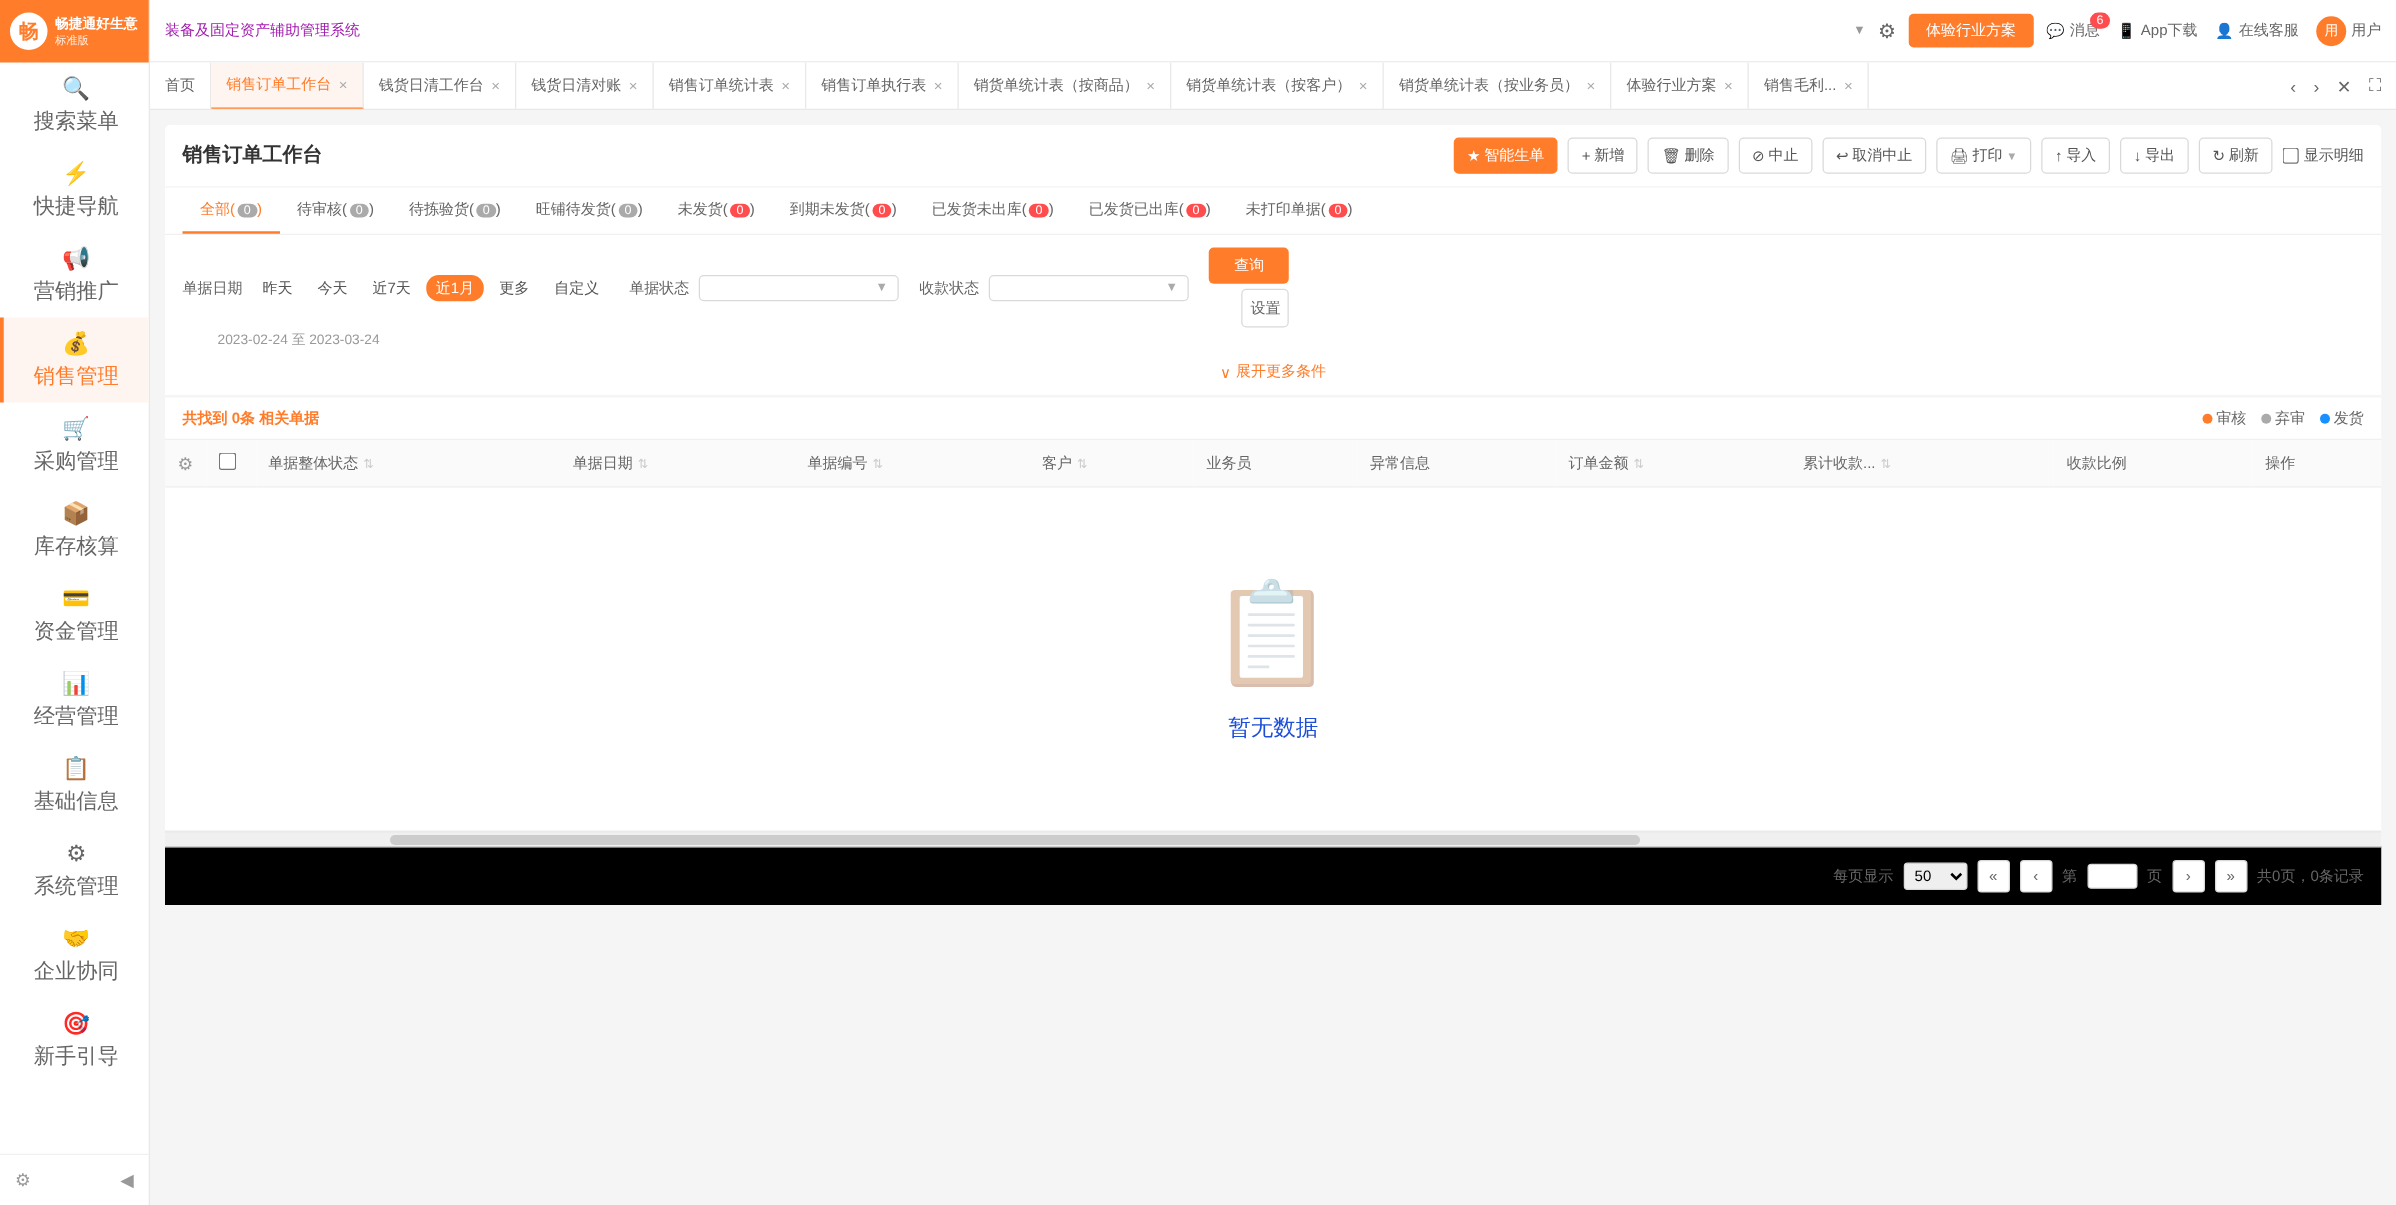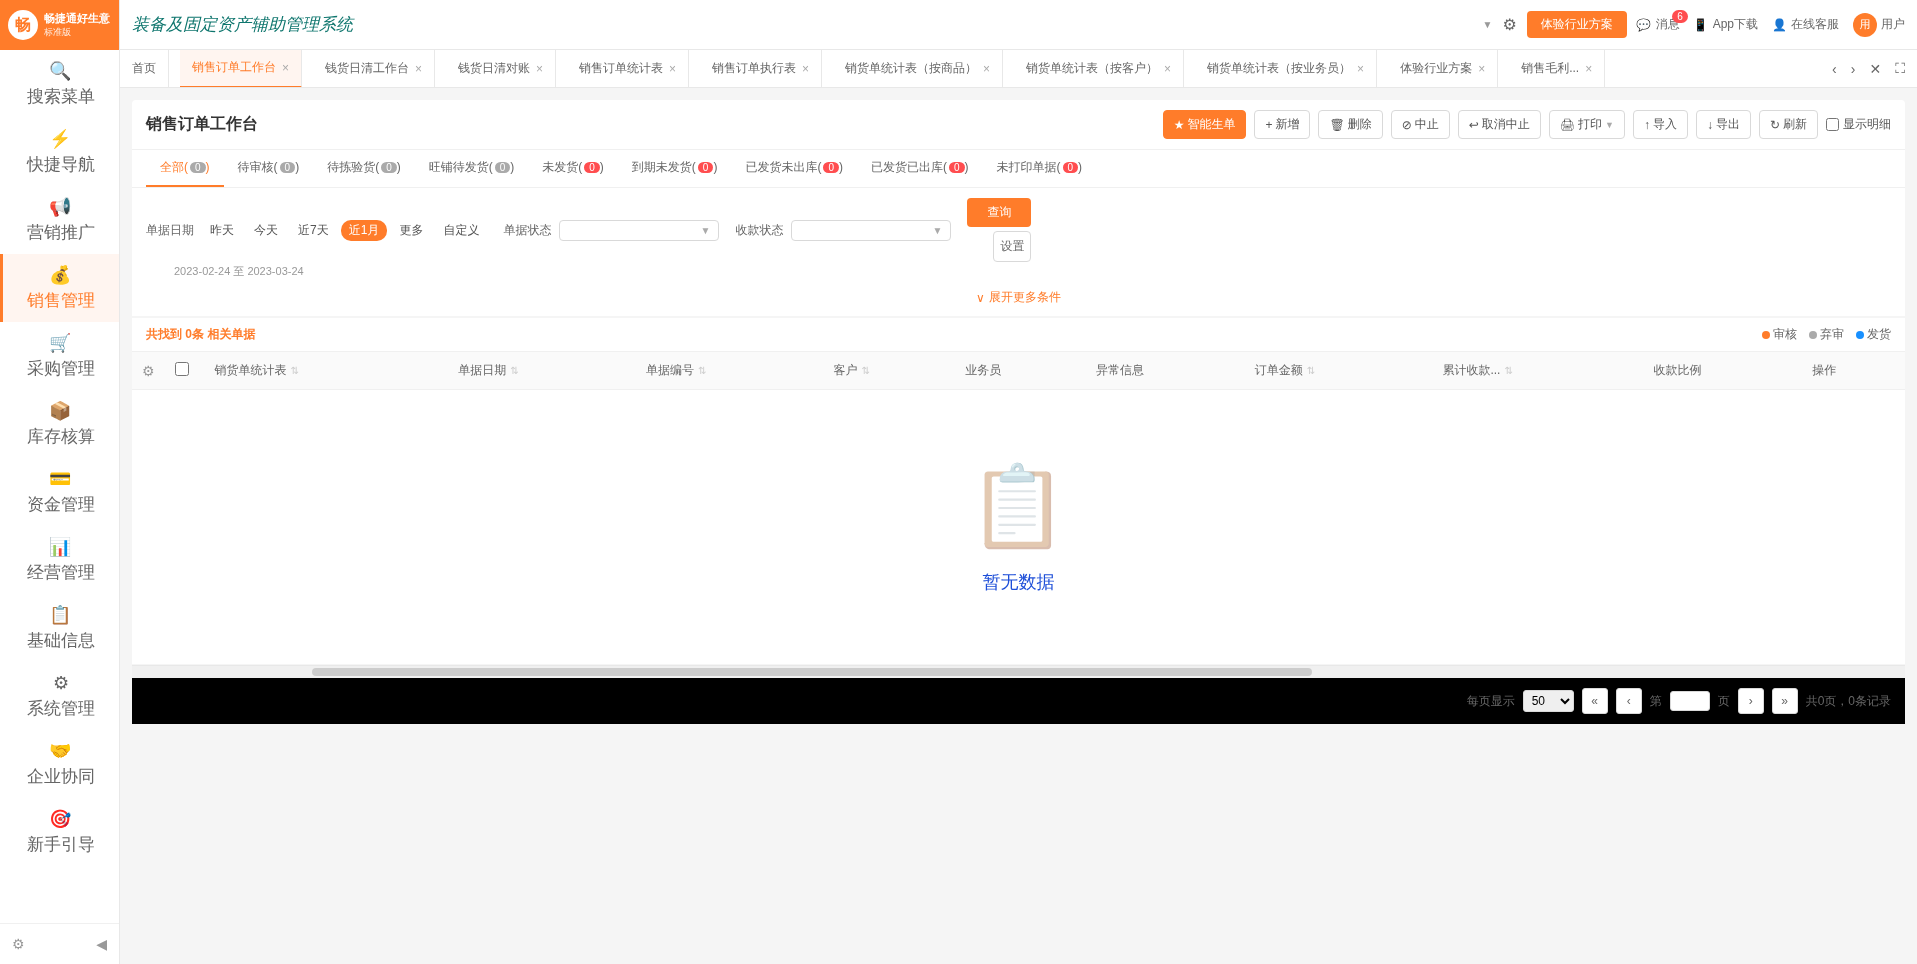--- a/index.html
+++ b/index.html
@@ -18,31 +18,31 @@
     .sidebar-item { display: flex; flex-direction: column; align-items: center; padding: 10px 4px; cursor: pointer; color: #666; transition: all 0.2s; border-left: 3px solid transparent; }
     .sidebar-item.active { background: #fff5f0; color: #ff7c2a; border-left-color: #ff7c2a; }
     .sidebar-item-icon { font-size: 18px; margin-bottom: 3px; }
     .sidebar-item-label { font-size: 17px; text-align: right; }
 
     .sidebar-bottom { padding: 8px; display: flex; justify-content: space-between; border-top: 1px solid #f0f0f0; }
     .sidebar-bottom-btn { color: #999; cursor: pointer; font-size: 14px; padding: 4px; }
 
     
     .topbar { height: 50px; background: #fff; display: flex; align-items: center; padding: 0 12px; border-bottom: 1px solid #e8e8e8; gap: 10px; }
-    .topbar-title { font-size: 17px; color: #0f766e; flex: 1; font-style: italic; }
+    .topbar-title { font-size: 12px; color: #a21caf; flex: 1; }
     .topbar-setting-btn { color: #666; cursor: pointer; font-size: 16px; }
     .topbar-industry-btn { background: #ff7c2a; color: #fff; border: none; border-radius: 4px; padding: 5px 14px; cursor: pointer; font-size: 12px; }
     .topbar-right { display: flex; align-items: center; gap: 14px; margin-left: auto; }
     .topbar-right-item { display: flex; align-items: center; gap: 4px; color: #666; cursor: pointer; font-size: 12px; position: relative; }
     .badge { background: #ff4d4f; color: #fff; border-radius: 10px; padding: 1px 5px; font-size: 10px; position: absolute; top: -6px; right: -8px; }
     .topbar-dropdown { color: #999; font-size: 10px; }
     .user-avatar { width: 24px; height: 24px; background: #ff7c2a; border-radius: 50%; display: flex; align-items: center; justify-content: center; color: #fff; font-size: 11px; }
 
     
-    .tab-bar { background: #fff; display: flex; align-items: center; border-bottom: 1px solid #e8e8e8; height: 38px; overflow: hidden; gap: 11px; }
+    .tab-bar { background: #fff; display: flex; align-items: center; border-bottom: 1px solid #e8e8e8; height: 38px; overflow: hidden; }
     .tab-item { display: flex; align-items: center; padding: 0 12px; height: 38px; cursor: pointer; color: #666; font-size: 12px; border-right: 1px solid #e8e8e8; white-space: nowrap; flex-shrink: 0; }
     .tab-item.active { color: #ff7c2a; background: #fff5f0; border-bottom: 2px solid #ff7c2a; }
     .tab-close { margin-left: 6px; color: #aaa; font-size: 12px; }
     .tab-controls { display: flex; align-items: center; margin-left: auto; padding: 0 8px; gap: 6px; }
     .tab-control-btn { color: #666; cursor: pointer; font-size: 14px; padding: 2px 4px; }
 
     
     .content { flex: 1; padding: 12px; overflow: auto; background: #f5f5f5; }
 
     
@@ -397,21 +397,21 @@
             <thead>
               <tr>
                 <th class="col-setting">
                   <span class="setting-icon">⚙</span>
                 </th>
                 <th class="col-checkbox">
                   <input type="checkbox" class="checkbox-input" style="">
                 </th>
                 <th>
                   <div class="th-sort">
-                      <span>销货单统计表</span>
+                      <span>单据整体状态</span>
                       <span class="sort-icon">⇅</span>
                     </div>
                 </th>
                 <th>
                   <div class="th-sort">
                       <span>单据日期</span>
                       <span class="sort-icon">⇅</span>
                     </div>
                 </th>
                 <th>

